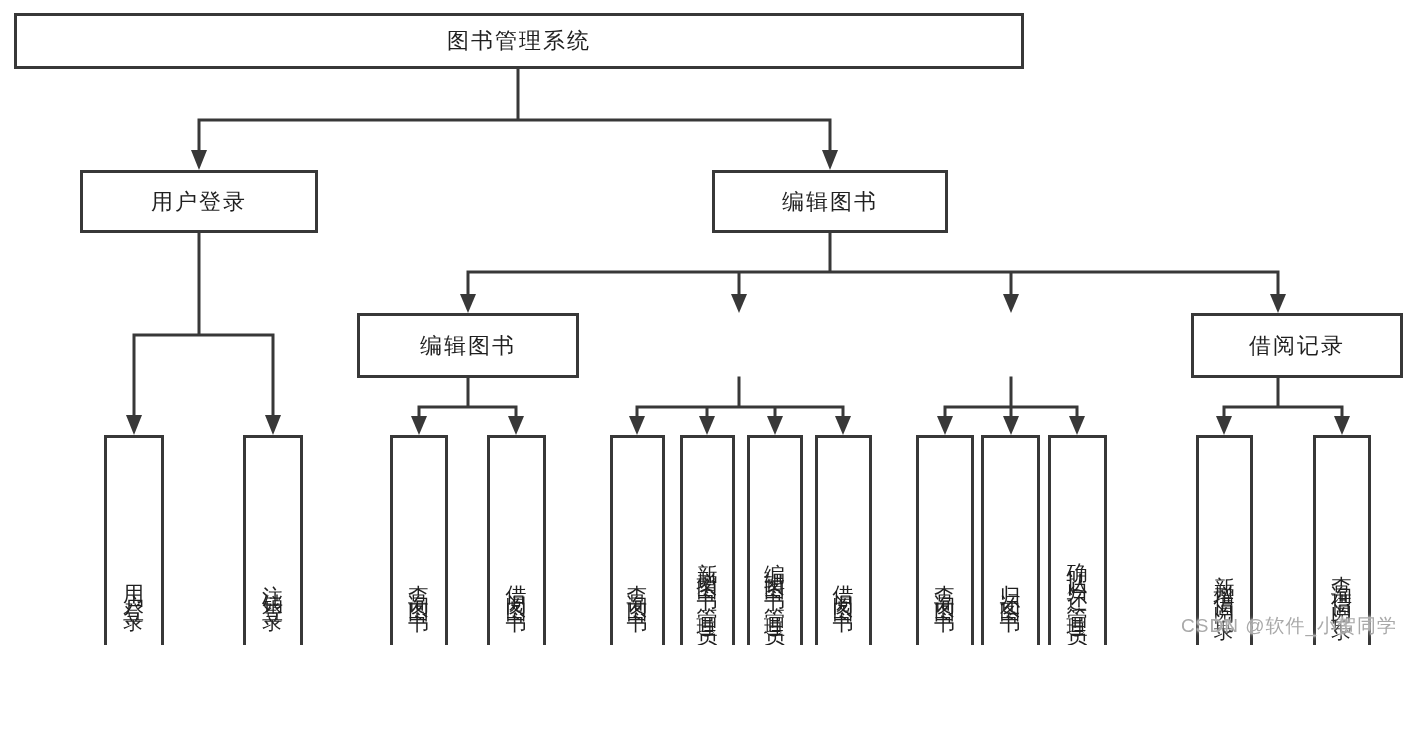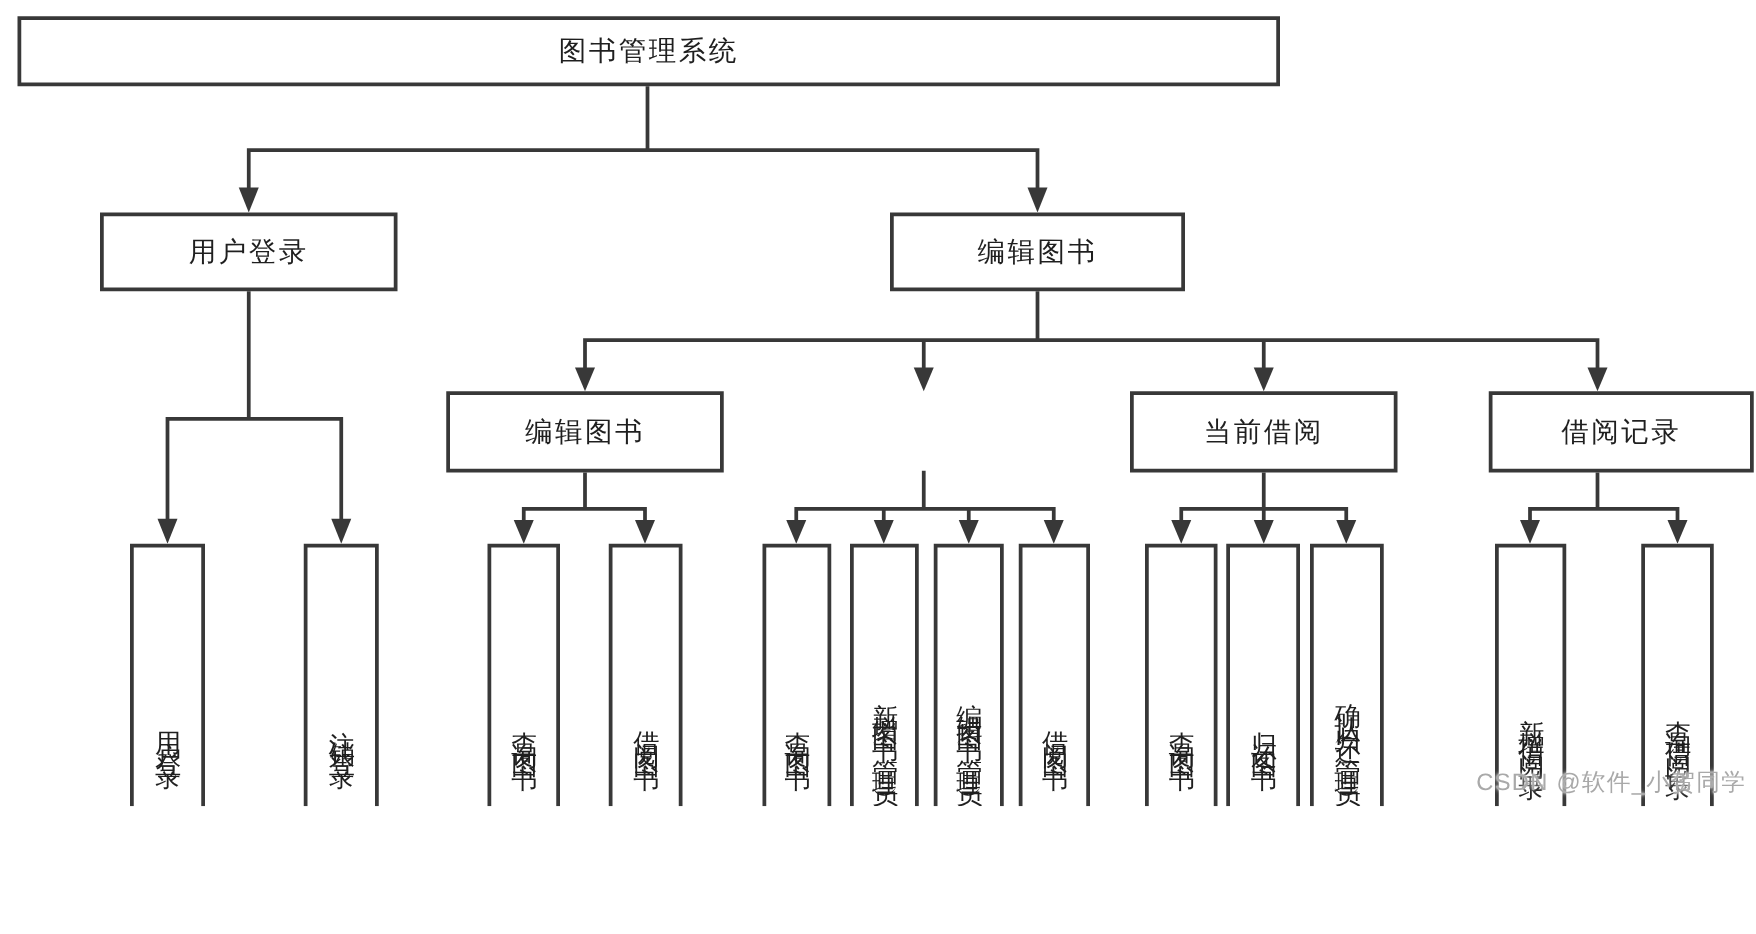--- a/index.html
+++ b/index.html
@@ -84,23 +84,20 @@
   <div class="hbox" style="left:80px;top:170px;width:238px;height:63px">
     <span class="label">用户登录</span>
   </div>
   <div class="hbox" style="left:712px;top:170px;width:236px;height:63px">
     <span class="label">编辑图书</span>
   </div>
 
   <div class="hbox" style="left:357px;top:313px;width:222px;height:65px">
     <span class="label">编辑图书</span>
   </div>
-  <div class="hbox" style="left:904px;top:313px;width:214px;height:65px">
-    <span class="label">当前借阅</span>
-  </div>
   <div class="hbox" style="left:1191px;top:313px;width:212px;height:65px">
     <span class="label">借阅记录</span>
   </div>
 
   <div class="vbox" style="left:104px;width:60px">
     <span class="vlabel">用户登录</span>
   </div>
   <div class="vbox" style="left:243px;width:60px">
     <span class="vlabel">注销登录</span>
   </div>

